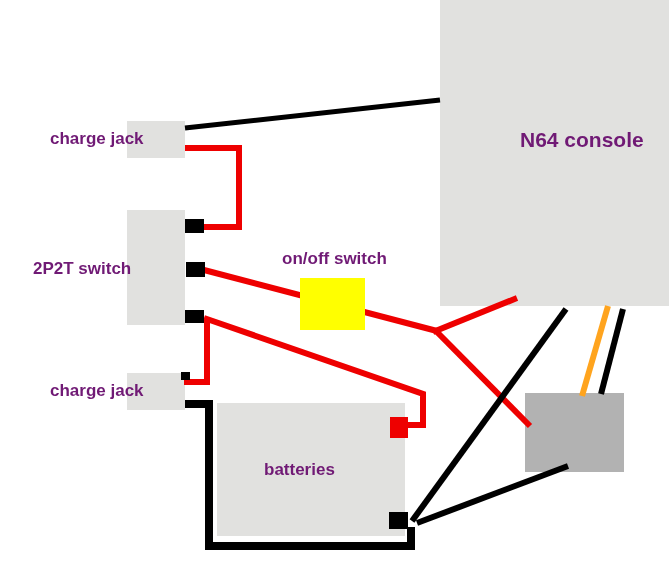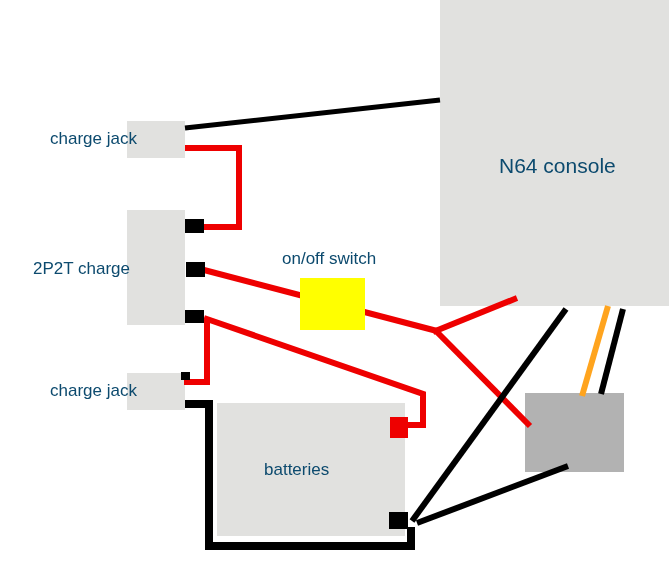--- a/index.html
+++ b/index.html
@@ -20,22 +20,22 @@
     left: 0; top: 0;
     z-index: 2;
   }
   .overlay-box {
     position: absolute;
     z-index: 3;
   }
   .label {
     position: absolute;
     z-index: 4;
-    color: #0c4a6e;
-    font-weight: normal;
+    color: #701a75;
+    font-weight: bold;
     font-size: 17px;
     line-height: 20px;
     white-space: nowrap;
   }
   .label-large {
     font-size: 21px;
     line-height: 24px;
   }
   .label-two-line {
     white-space: normal;
@@ -77,24 +77,24 @@
       <rect x="185" y="310" width="19" height="13" fill="#000000"></rect>
       <rect x="181" y="372" width="9" height="8" fill="#000000"></rect>
       <rect x="390" y="417" width="18" height="21" fill="#ee0000"></rect>
       <rect x="389" y="512" width="19" height="17" fill="#000000"></rect>
     </svg>
 
   <div class="overlay-box" style="left: 300px; top: 278px; width: 65px; height: 52px; background-color: rgb(255, 255, 0);"></div>
 
   <div class="label" style="left:50px; top:129px;">charge jack</div>
 
-  <div class="label" style="left:33px; top:259px;">2P2T charge</div>
+  <div class="label" style="left:33px; top:259px;">2P2T switch</div>
 
   <div class="label" style="left:282px; top:249px;">on/off switch</div>
 
-  <div class="label label-large" style="left:499px; top:128px;margin-top:26px;">N64 console</div>
+  <div class="label label-large" style="left:520px; top:128px;">N64 console</div>
 
   <div class="label" style="left:50px; top:381px;">charge jack</div>
 
   <div class="label" style="left:264px; top:460px;text-align:right;">batteries</div>
 
 
 </div>
 
 </body></html>

